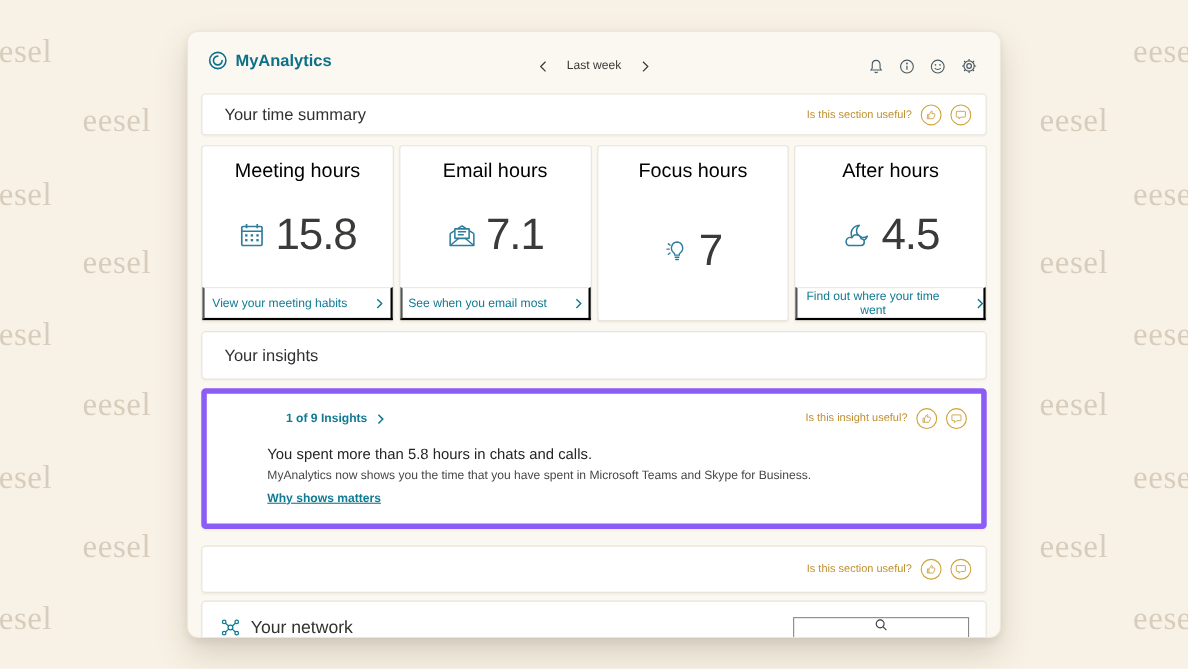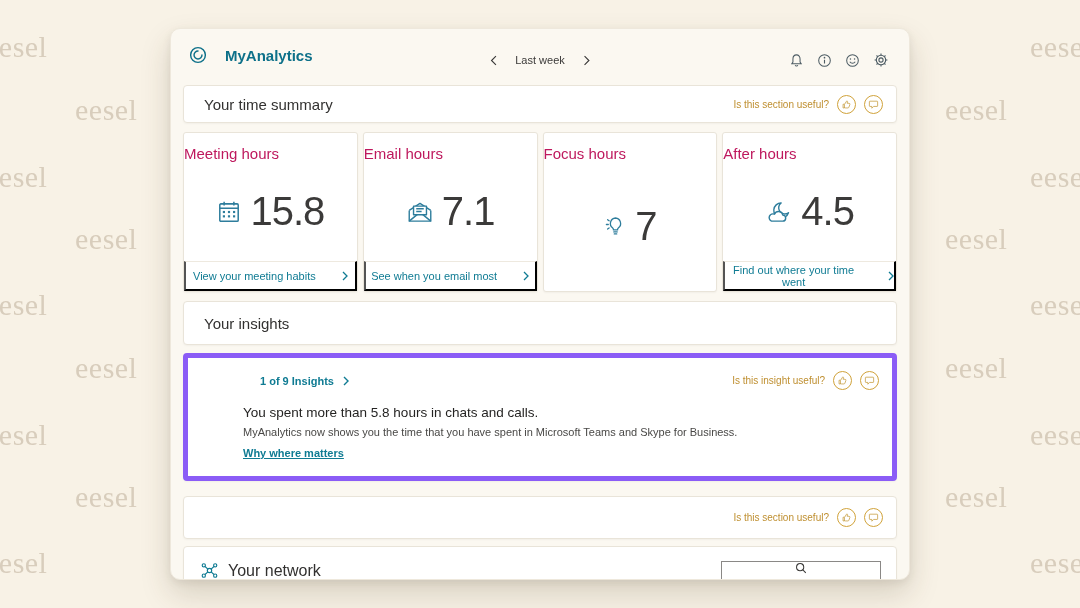--- a/index.html
+++ b/index.html
@@ -24,21 +24,21 @@
   .window {
     position:absolute; left:170px; top:28px; width:740px; height:552px;
     background:#fbf8f1;
     border:1px solid #eee8dc;
     border-radius:10px;
     box-shadow:0 14px 30px rgba(70,55,25,.18), 0 3px 8px rgba(0,0,0,.07);
     z-index:1; overflow:hidden;
   }
   
   .app-header { position:relative; height:52px; display:flex; align-items:center; padding:0 18px; }
-  .logo { display:flex; align-items:center; gap:18px; }
+  .logo { display:flex; align-items:center; gap:7px; }
   .logo-text { font-size:15px; font-weight:700; color:#0d7089; }
   .period-nav {
     position:absolute; left:50%; top:0; transform:translateX(-50%);
     height:100%; display:flex; align-items:center; gap:16px; padding-top:10px;
   }
   .period-label { font-size:11px; color:#3b3a39; }
   .nav-btn, .hdr-btn {
     background:none; border:none; cursor:pointer; padding:2px;
     display:flex; align-items:center; justify-content:center;
   }
@@ -64,21 +64,21 @@
     display:flex; align-items:center; justify-content:center; padding:0;
   }
   
   .cards-row { display:flex; gap:5px; margin-top:9px; }
   .metric-card {
     flex:1; height:160px; background:#fff;
     border:1px solid #e9e4d9; border-radius:3px;
     box-shadow:0 1px 2px rgba(0,0,0,.04);
     display:flex; flex-direction:column;
   }
-  .metric-title { margin-top:12px; text-align:left; font-size:15px; color:#be185d; }
+  .metric-title { margin-top:12px; text-align:center; font-size:18px; color:#000000; }
   .metric-value-row { flex:1; display:flex; align-items:center; justify-content:center; gap:8px; }
   .metric-value { font-size:40px; font-weight:300; color:#3b3a39; letter-spacing:-1px; }
   .metric-footer {
     height:30px; border-top:1px solid #eee9df;
     display:flex; align-items:center; justify-content:center; gap:26px;
     cursor:pointer; background:none; width:100%;
   }
   .metric-link { font-size:11px; color:#0f7b93; }
   
   .insight-card {
@@ -403,21 +403,21 @@
             <span class="icon">
               <svg width="11" height="11" viewBox="0 0 16 16">
                   <path d="M2.8 3.2 H13.2 A0.8 0.8 0 0 1 14 4 V10 A0.8 0.8 0 0 1 13.2 10.8 H8.2 L5.6 13.4 V10.8 H2.8 A0.8 0.8 0 0 1 2 10 V4 A0.8 0.8 0 0 1 2.8 3.2 Z" fill="none" stroke="#c49a3a" stroke-width="1.1" stroke-linejoin="round"></path>
                 </svg>
             </span>
           </button>
         </div>
       </div>
       <div class="insight-headline">You spent more than 5.8 hours in chats and calls.</div>
       <div class="insight-body">MyAnalytics now shows you the time that you have spent in Microsoft Teams and Skype for Business.</div>
-      <a class="insight-link">Why where matters</a>
+      <a class="insight-link">Why shows matters</a>
     </section>
 
     <section class="bar feedback-only">
       <span></span>
       <div class="feedback">
         <span class="feedback-label">Is this section useful?</span>
         <button class="fb-btn">
           <span class="icon">
             <svg width="11" height="11" viewBox="0 0 16 16">
                 <g fill="none" stroke="#c49a3a" stroke-width="1.1" stroke-linejoin="round">

